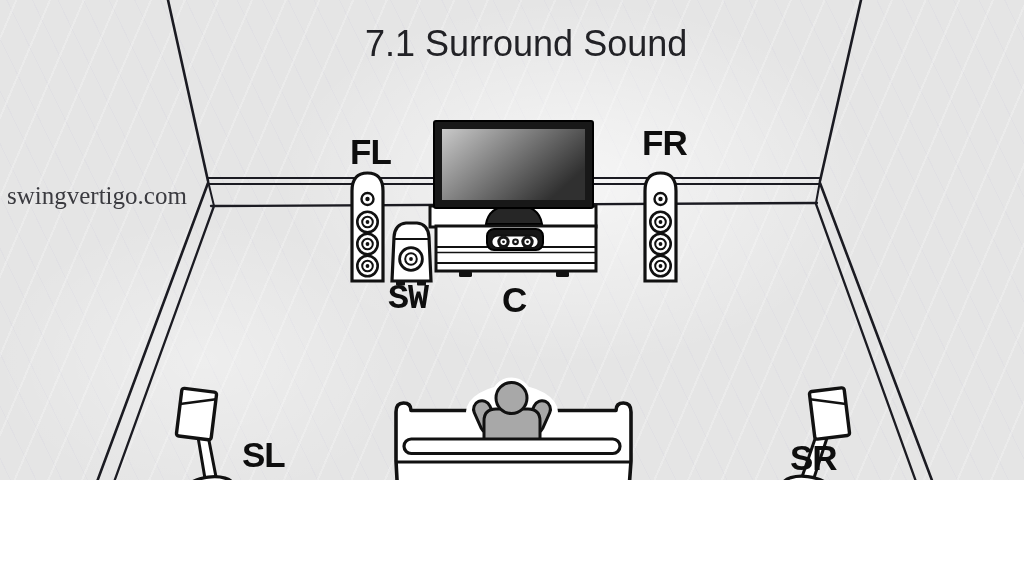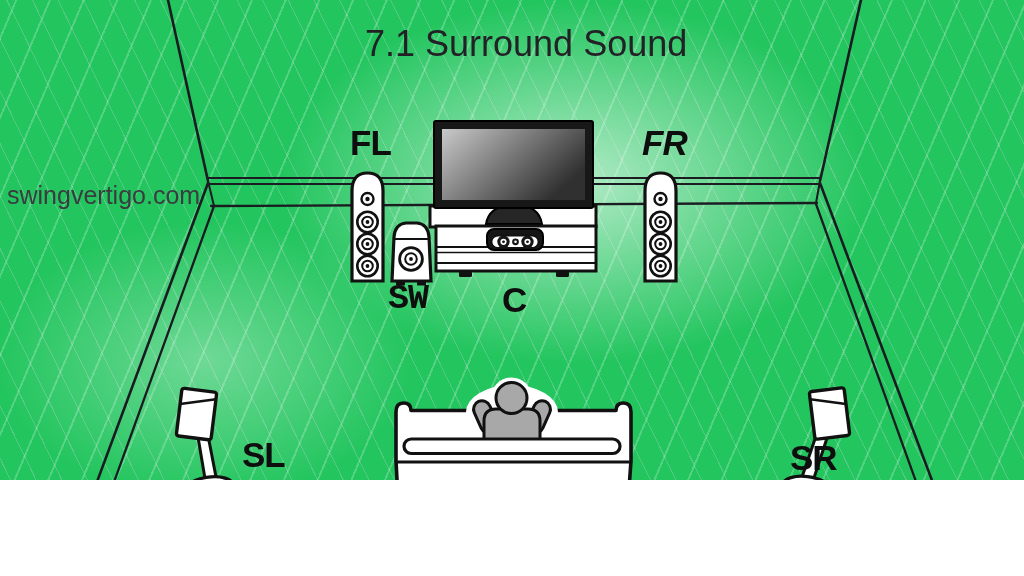--- a/index.html
+++ b/index.html
@@ -1,19 +1,19 @@
 <!DOCTYPE html>
 <html><head>
 <meta charset="utf-8">
 <style>
   html,body{margin:0;padding:0;}
   .stage{
     position:relative;
     width:1024px;height:480px;
-    background:#22c55e;
+    background:#e5e5e5;
     overflow:hidden;
     font-family:"Liberation Sans", sans-serif;
   }
   .sheen{
     position:absolute;inset:0;pointer-events:none;
     background:
       radial-gradient(ellipse 420px 260px at 56% 38%, rgba(255,255,255,.65), rgba(255,255,255,0) 70%),
       radial-gradient(ellipse 300px 200px at 20% 75%, rgba(255,255,255,.35), rgba(255,255,255,0) 70%),
       repeating-linear-gradient(113deg, rgba(255,255,255,0) 0 14px, rgba(255,255,255,.22) 14px 16px, rgba(255,255,255,0) 16px 31px),
       repeating-linear-gradient(64deg, rgba(214,212,224,0) 0 9px, rgba(214,212,224,.28) 9px 10px, rgba(214,212,224,0) 10px 23px);
@@ -32,21 +32,21 @@
     position:absolute;
     left:365px;top:26px;
     font-size:36px;font-weight:500;
     color:#222226;letter-spacing:0;
     line-height:1;white-space:nowrap;
   }
   .watermark{
     position:absolute;
     left:7px;top:183px;
     font-size:25px;font-weight:400;
-    color:#3b3b40;line-height:1;white-space:nowrap;
+    color:#3b3b40;line-height:1;white-space:nowrap;font-family:Liberation Serif, serif;
   }
 </style>
 </head>
 <body>
 
 <div class="stage">
   <div class="sheen"></div>
 
   <svg width="1024" height="576" viewBox="0 0 1024 576">
     <defs>
@@ -189,19 +189,19 @@
     <g stroke="#111" stroke-linejoin="round">
       <path d="M706,556 L722,557 L721,576 L707,576 Z" stroke-width="3.6" fill="#7fd2c0"></path>
       <path d="M699,527 L704,511 L720,504 L735,512 L738,528 L735,556 L702,558 Z" stroke-width="4" fill="#7fd2c0"></path>
       <path d="M700,523 Q717,537 737,527" stroke-width="3" fill="none"></path>
     </g>
   </svg>
 
   <div class="title">7.1 Surround Sound</div>
   <div class="watermark">swingvertigo.com</div>
 
-  <div class="label" style="left:350px;top:125px;">FL</div>
-  <div class="label" style="left:642px;top:125px;font-style:italic;">FR</div>
+  <div class="label" style="left:350px;top:134px;">FL</div>
+  <div class="label" style="left:642px;top:125px;">FR</div>
   <div class="label" style="left:388px;top:282px;font-family:Liberation Mono, monospace;">SW</div>
   <div class="label" style="left:502px;top:282px;">C</div>
   <div class="label" style="left:242px;top:437px;">SL</div>
   <div class="label" style="left:790px;top:440px;">SR</div>
 </div>
 
 </body></html>

